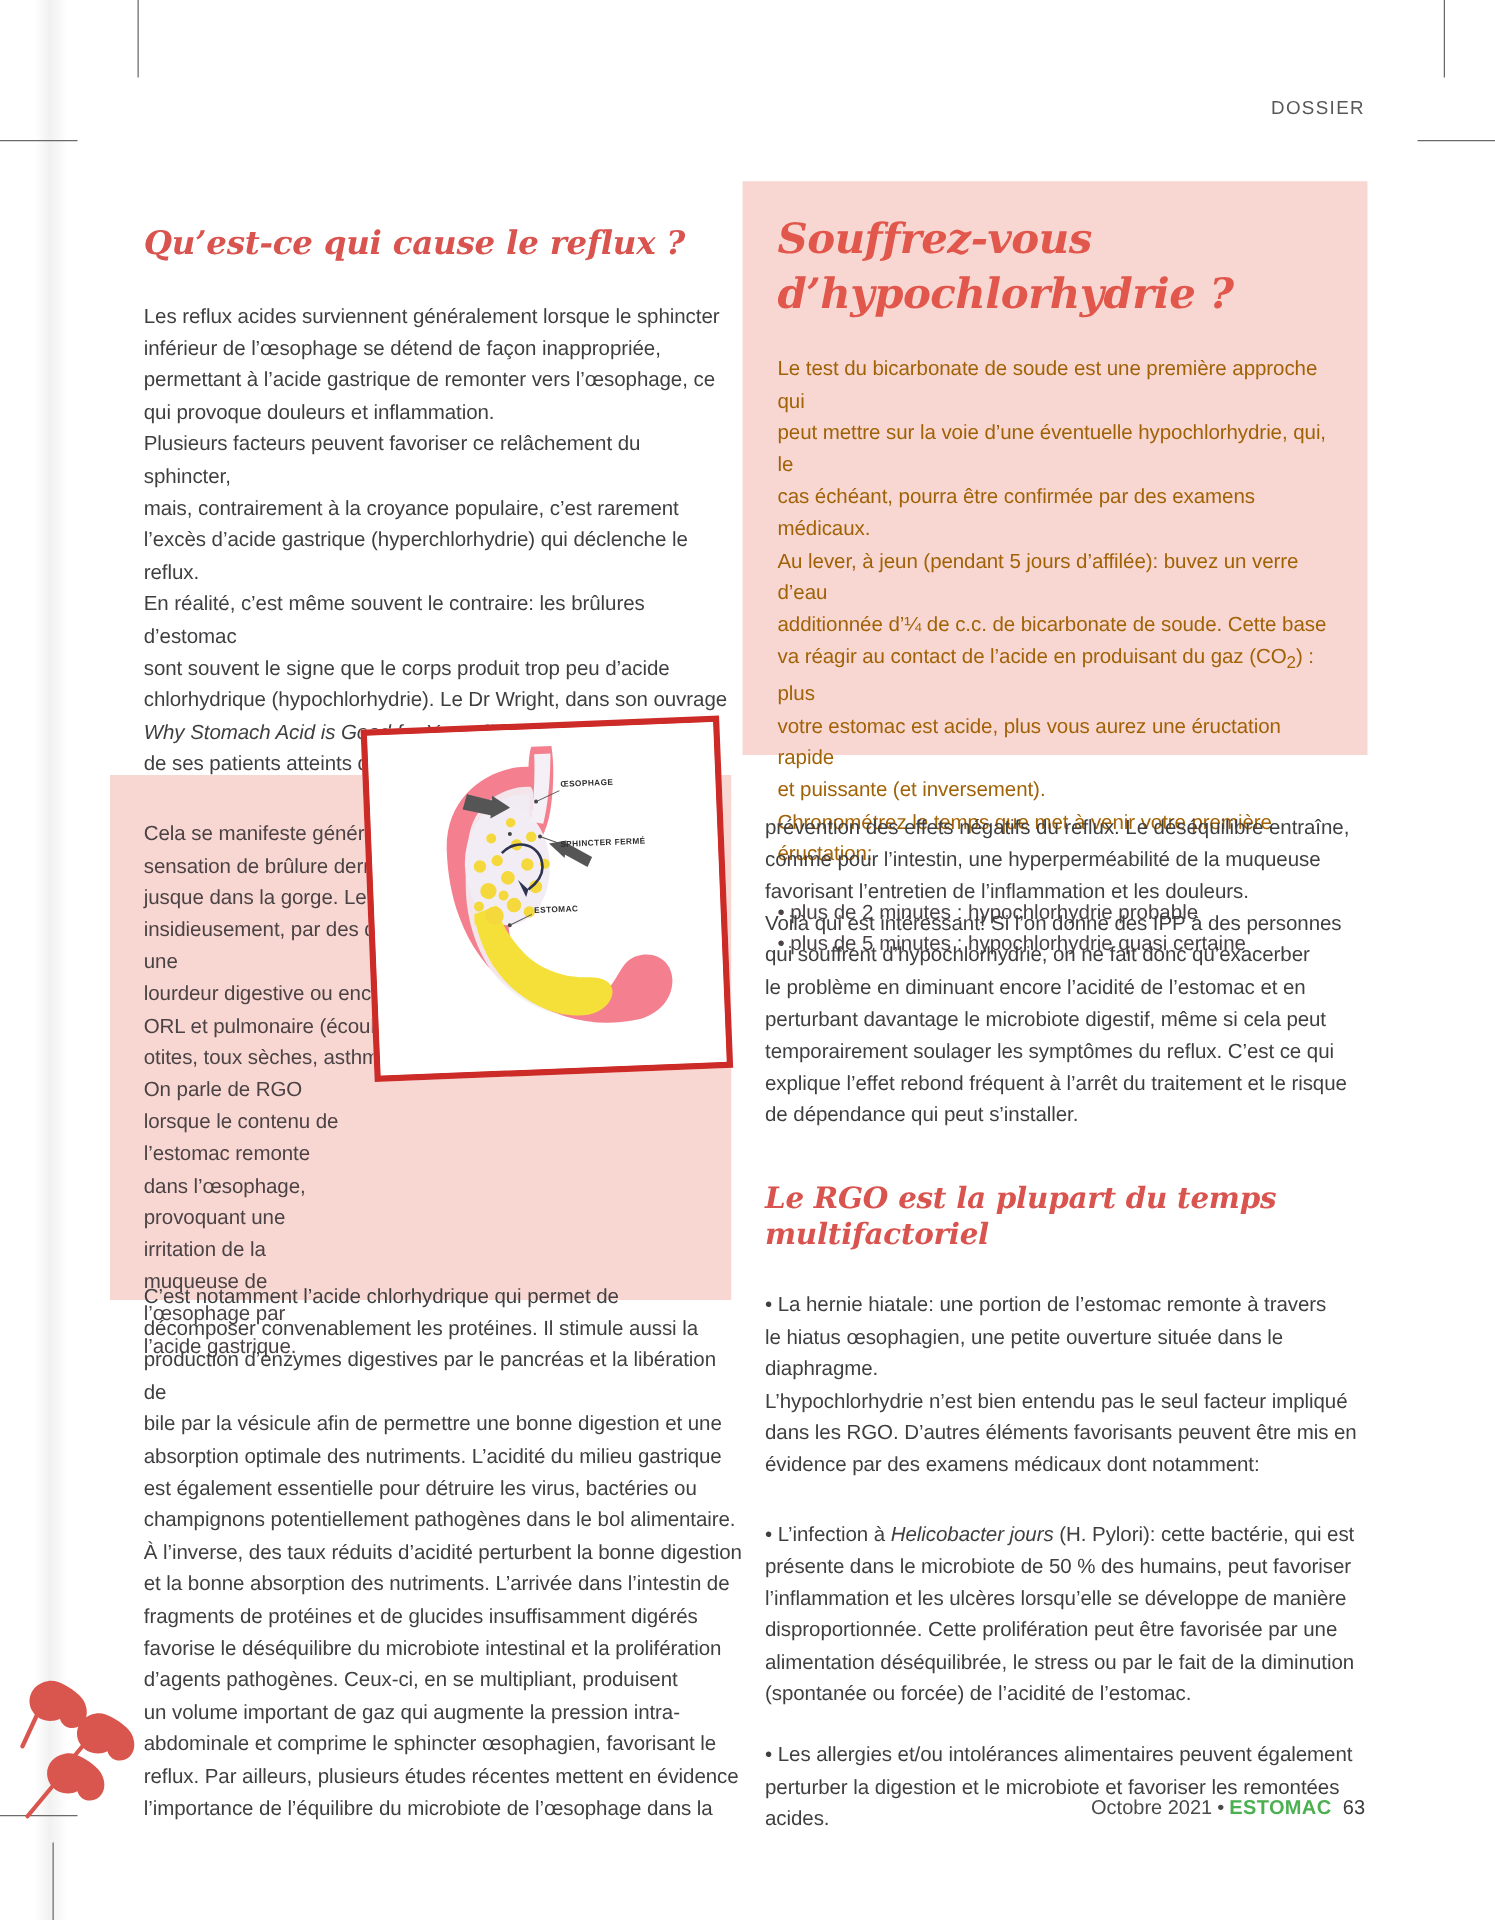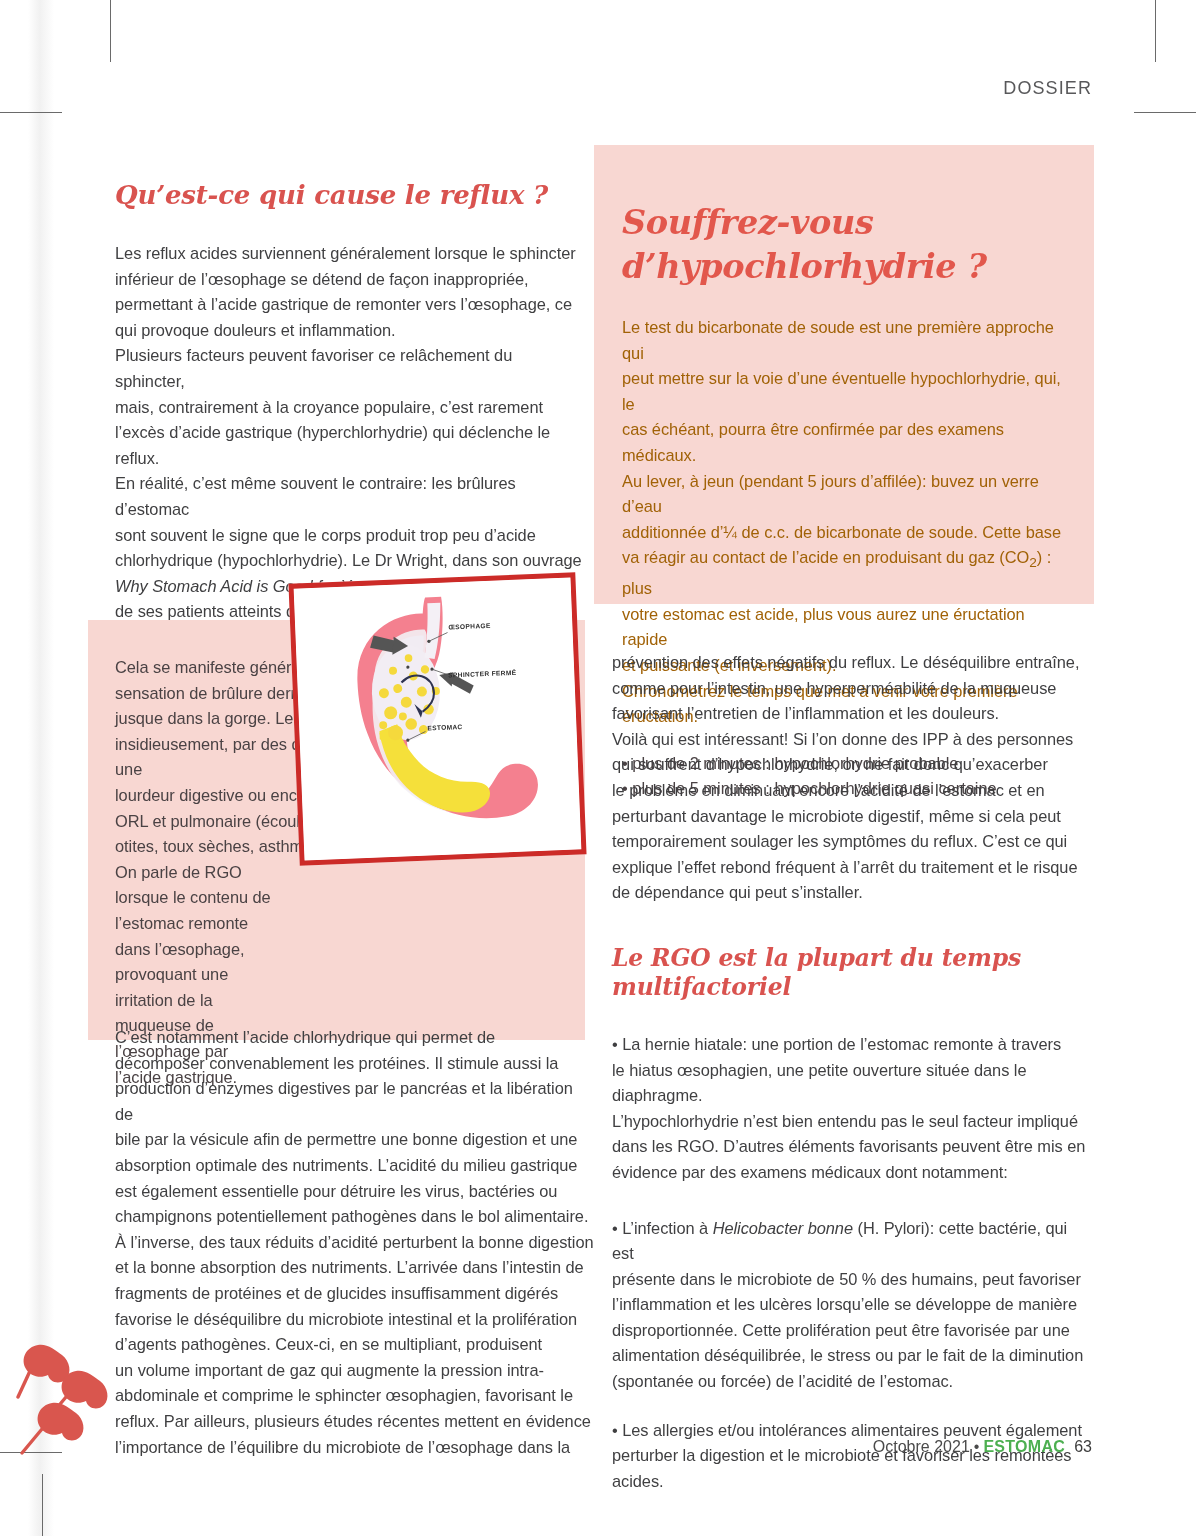--- a/index.html
+++ b/index.html
@@ -34,21 +34,21 @@
   
   .crop { position: absolute; background: #6a6a6a; }
   .crop.h { height: 1px; width: 62px; }
   .crop.v { width: 1px; height: 62px; }
 
   
   .running-head {
     position: absolute;
     right: 104px;
     top: 78px;
-    font-size: 18px;
+    font-size: 15px;
     letter-spacing: 1.1px;
     color: #58585a;
     font-weight: 400;
   }
 
   
   .body-text {
     font-size: 16.4px;
     line-height: 25.6px;
     color: #3f3f41;
@@ -79,21 +79,21 @@
 
   
   #pink-box-right {
     position: absolute;
     left: 594px;
     top: 145px;
     width: 500px;
     height: 459px;
     background: #f8d7d2;
     box-sizing: border-box;
-    padding: 56px 30px 0 28px;
+    padding: 24px 30px 0 28px;
   }
   #pink-box-right h2.box-title {
     margin: 0 0 26px 0;
     font-family: "DejaVu Serif", "Liberation Serif", serif;
     font-style: italic;
     font-weight: bold;
     color: #e2574c;
     font-size: 33.5px;
     line-height: 44px;
     letter-spacing: -0.4px;
@@ -382,21 +382,21 @@
 temporairement soulager les symptômes du reflux. C’est ce qui
 explique l’effet rebond fréquent à l’arrêt du traitement et le risque
 de dépendance qui peut s’installer.</div>
     <h2 class="section-title">Le RGO est la plupart du temps multifactoriel</h2>
     <div class="body-text para-block" style="margin-top:30px;">• La hernie hiatale: une portion de l’estomac remonte à travers
 le hiatus œsophagien, une petite ouverture située dans le
 diaphragme.</div>
     <div class="body-text">L’hypochlorhydrie n’est bien entendu pas le seul facteur impliqué
 dans les RGO. D’autres éléments favorisants peuvent être mis en
 évidence par des examens médicaux dont notamment:</div>
-    <div class="body-text para-block" style="margin-top:30px;"><span>• L’infection à </span><em>Helicobacter bonne</em><span> (H. Pylori): cette bactérie, qui est
+    <div class="body-text para-block" style="margin-top:30px;"><span>• L’infection à </span><em>Helicobacter jours</em><span> (H. Pylori): cette bactérie, qui est
 présente dans le microbiote de 50 % des humains, peut favoriser
 l’inflammation et les ulcères lorsqu’elle se développe de manière
 disproportionnée. Cette prolifération peut être favorisée par une
 alimentation déséquilibrée, le stress ou par le fait de la diminution
 (spontanée ou forcée) de l’acidité de l’estomac.</span></div>
     <div class="body-text para-block" style="">• Les allergies et/ou intolérances alimentaires peuvent également
 perturber la digestion et le microbiote et favoriser les remontées
 acides.</div>
   </div>
 

